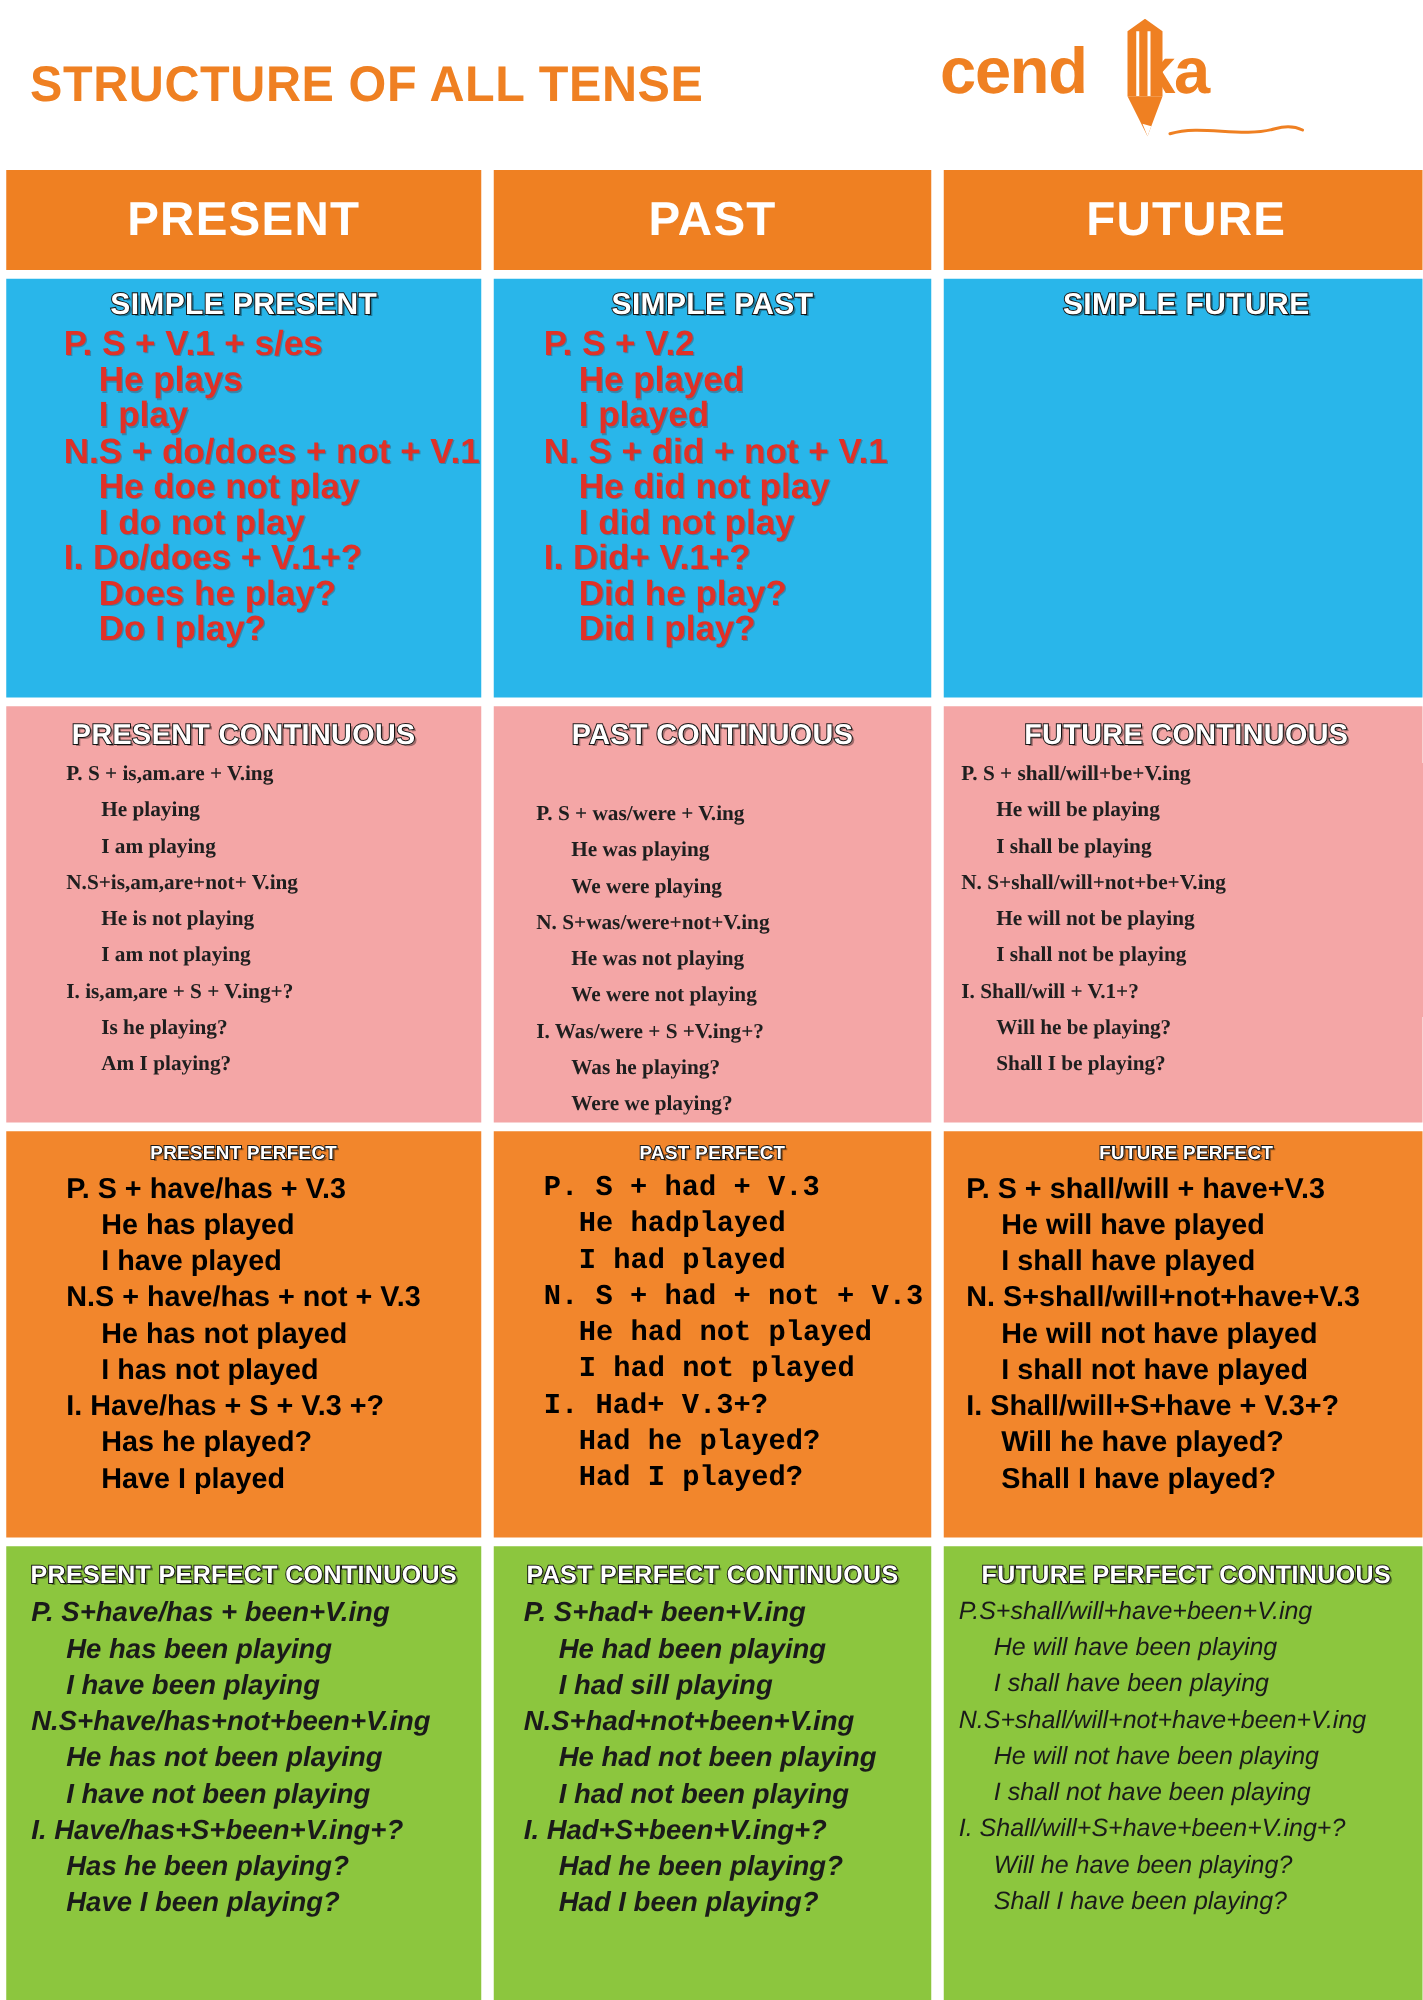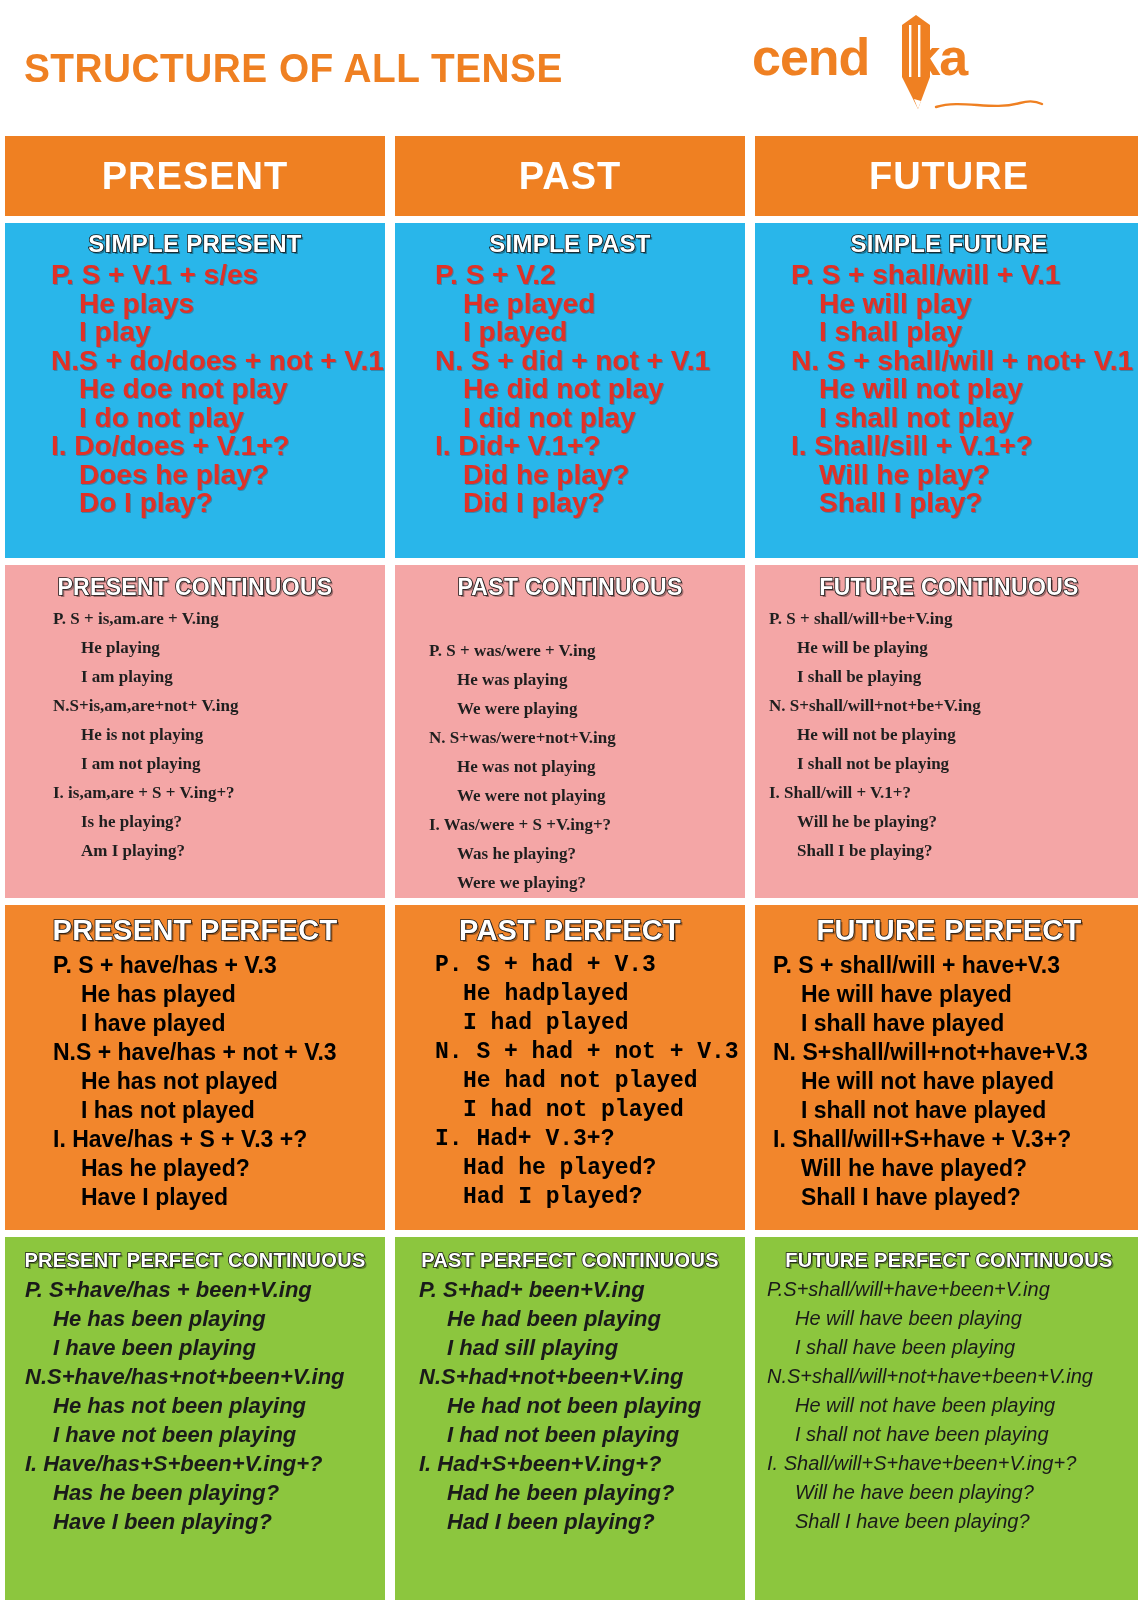--- a/index.html
+++ b/index.html
@@ -85,21 +85,21 @@
   .c-r1.c3 .lines{padding-left:32px;}
 
   
   .c-r2 .cell-title{font-size:23px;margin-top:4px;}
   .c-r2 .lines{padding-left:44px;}
   .c-r2 .lines li{font-size:17px;line-height:29px;font-family:Liberation Serif, serif;}
   .c-r2.c2 .lines{padding-left:30px;margin-top:36px;}
   .c-r2.c3 .lines{padding-left:10px;}
 
   
-  .c-r3 .cell-title{font-size:29px;margin-top:4px;}
+  .c-r3 .cell-title{font-size:15px;margin-top:4px;}
   .c-r3 .lines{padding-left:44px;}
   .c-r3 .lines li{font-size:23px;line-height:29px;}
   .c-r3.c2 .lines{padding-left:36px;font-family:Liberation Mono, monospace;}
   .c-r3.c3 .lines{padding-left:14px;}
 
   
   .c-r4 .cell-title{font-size:20px;margin-top:6px;}
   .c-r4 .lines{padding-left:16px;}
   .c-r4 .lines li{font-size:22px;line-height:29px;}
   .c-r4.c2 .lines{padding-left:20px;}
@@ -162,31 +162,20 @@
         <li class="ind">He did not play</li>
         <li class="ind">I did not play</li>
         <li>I.  Did+ V.1+?</li>
         <li class="ind">Did he play?</li>
         <li class="ind">Did I play?</li>
       </ul>
     </div>
 
     <div class="cell blue c-r1 c3">
       <div class="cell-title">SIMPLE FUTURE</div>
-      <ul class="lines">
-        <li>P. S + shall/will + V.1</li>
-        <li class="ind">He will play</li>
-        <li class="ind">I shall play</li>
-        <li>N. S + shall/will + not+ V.1</li>
-        <li class="ind">He will not play</li>
-        <li class="ind">I shall not play</li>
-        <li>I.  Shall/sill + V.1+?</li>
-        <li class="ind">Will he play?</li>
-        <li class="ind">Shall I play?</li>
-      </ul>
     </div>
 
     <div class="cell pink c-r2 c1">
       <div class="cell-title">PRESENT CONTINUOUS</div>
       <ul class="lines">
         <li>P. S + is,am.are + V.ing</li>
         <li class="ind">He playing</li>
         <li class="ind">I am playing</li>
         <li>N.S+is,am,are+not+ V.ing</li>
         <li class="ind">He is not playing</li>

